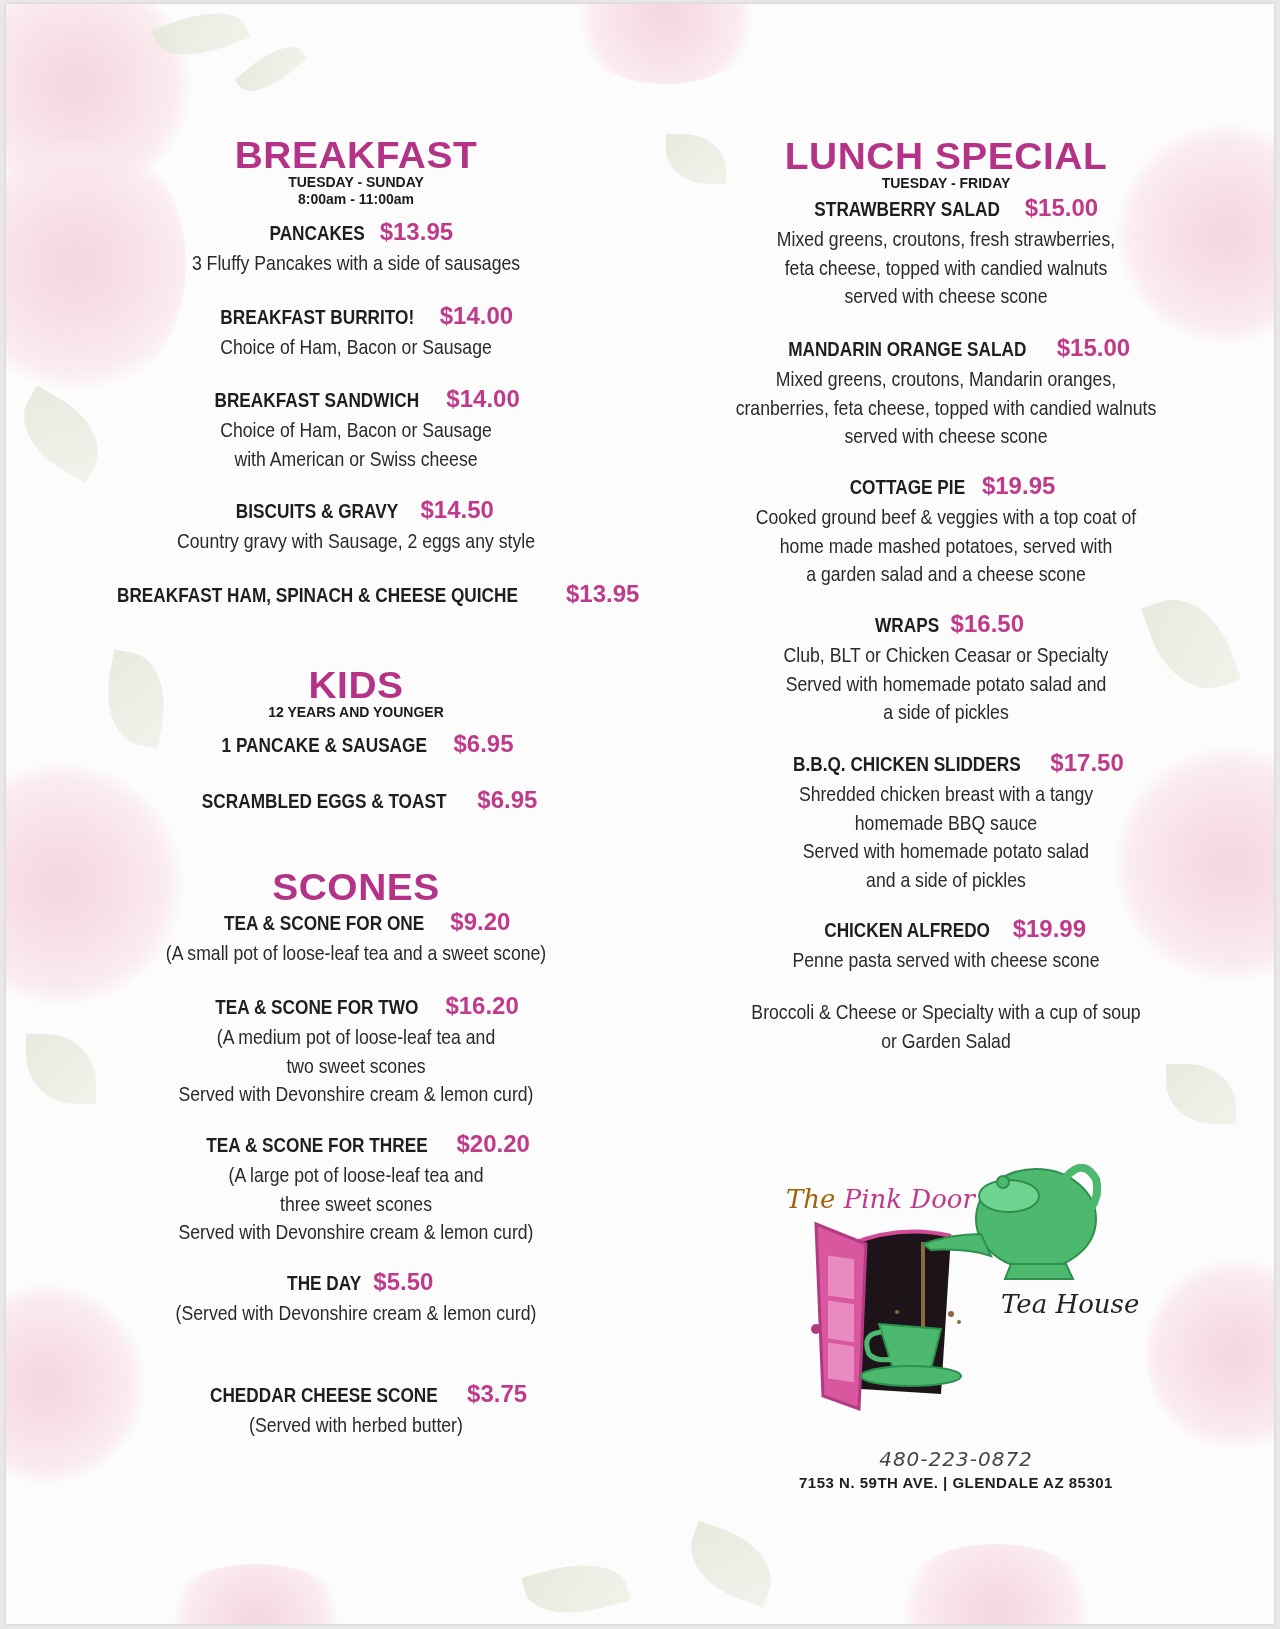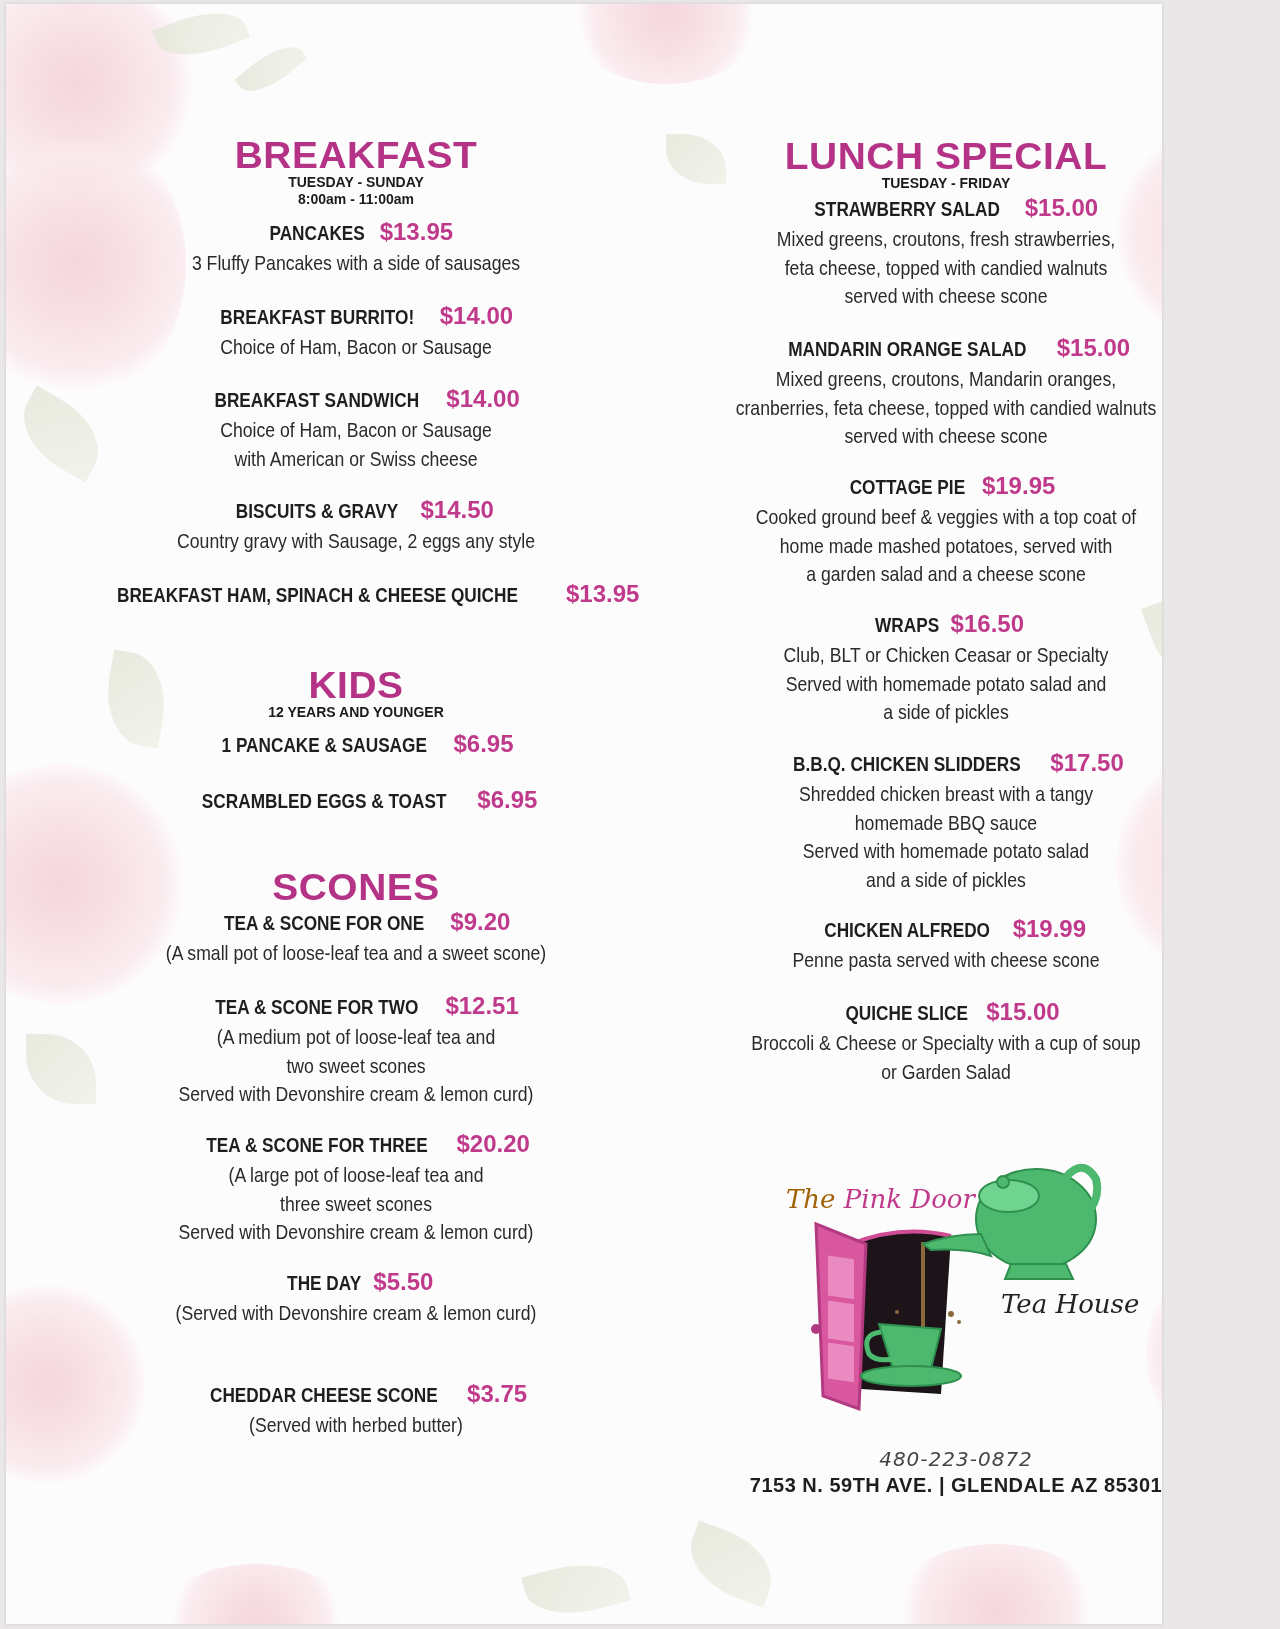--- a/index.html
+++ b/index.html
@@ -3,21 +3,21 @@
 <meta charset="utf-8">
 <style>
   html, body { margin: 0; padding: 0; }
   body {
     width: 1280px; height: 1629px; overflow: hidden;
     background: #e9e7e8;
     font-family: "Liberation Sans", sans-serif;
     position: relative;
   }
   .page {
-    position: absolute; left: 6px; top: 4px; width: 1156px; height: 1620px;
+    position: absolute; left: 6px; top: 4px; width: 1268px; height: 1620px;
     background: #fdfcfc;
     overflow: hidden;
     box-shadow: 0 0 3px rgba(0,0,0,0.15);
   }
   
   .deco { position: absolute; pointer-events: none; }
   .rose {
     border-radius: 50%;
     background: radial-gradient(circle at 50% 50%, #f3cfd8 0%, #f7dde3 35%, #fae9ed 60%, rgba(253,248,249,0) 72%);
     opacity: 0.85;
@@ -69,21 +69,21 @@
   .script {
     font-family: "DejaVu Serif", serif; font-style: italic;
   }
   .phone {
     position: absolute; left: 800px; top: 1443px; width: 300px; text-align: center;
     font-family: "DejaVu Sans", sans-serif; font-style: italic; font-size: 20px; color: #444;
     letter-spacing: 1px;
   }
   .address {
     position: absolute; left: 720px; top: 1470px; width: 460px; text-align: center;
-    font-weight: bold; font-size: 20px; color: #1e1e1e; letter-spacing: 0.5px;
+    font-weight: bold; font-size: 15px; color: #1e1e1e; letter-spacing: 0.5px;
   }
 </style>
 </head>
 <body>
 
 <div class="page">
 
   <div class="deco rose" style="left:-60px;top:-20px;width:260px;height:200px;"></div>
   <div class="deco rose" style="left:-40px;top:120px;width:220px;height:280px;"></div>
   <div class="deco rose" style="left:-70px;top:760px;width:250px;height:240px;"></div>
@@ -154,21 +154,21 @@
     <div style="position:absolute;top:866px;left:0;width:580px;">
       <h2 class="section-title">SCONES</h2>
     </div>
 
     <div class="item" style="position:absolute;top:904px;left:0;width:580px;">
       <div class="item-head"><span class="item-name">TEA &amp; SCONE FOR ONE</span> <span class="price">$9.20</span></div>
       <span class="desc">(A small pot of loose-leaf tea and a sweet scone)</span>
     </div>
 
     <div class="item" style="position:absolute;top:988px;left:0;width:580px;">
-      <div class="item-head"><span class="item-name">TEA &amp; SCONE FOR TWO</span> <span class="price">$12.51</span></div>
+      <div class="item-head"><span class="item-name">TEA &amp; SCONE FOR TWO</span> <span class="price">$16.20</span></div>
       <span class="desc">(A medium pot of loose-leaf tea and</span>
       <span class="desc">two sweet scones</span>
       <span class="desc">Served with Devonshire cream &amp; lemon curd)</span>
     </div>
 
     <div class="item" style="position:absolute;top:1126px;left:0;width:580px;">
       <div class="item-head"><span class="item-name">TEA &amp; SCONE FOR THREE</span> <span class="price">$20.20</span></div>
       <span class="desc">(A large pot of loose-leaf tea and</span>
       <span class="desc">three sweet scones</span>
       <span class="desc">Served with Devonshire cream &amp; lemon curd)</span>
@@ -227,21 +227,20 @@
       <span class="desc">Served with homemade potato salad</span>
       <span class="desc">and a side of pickles</span>
     </div>
 
     <div class="item" style="position:absolute;top:911px;left:0;width:560px;">
       <div class="item-head"><span class="item-name">CHICKEN ALFREDO</span> <span class="price">$19.99</span></div>
       <span class="desc">Penne pasta served with cheese scone</span>
     </div>
 
     <div class="item" style="position:absolute;top:994px;left:0;width:560px;">
-      <div class="item-head"><span class="item-name">QUICHE SLICE</span> <span class="price">$15.00</span></div>
       <span class="desc">Broccoli &amp; Cheese or Specialty with a cup of soup</span>
       <span class="desc">or Garden Salad</span>
     </div>
   </div>
 
   <div class="logo">
     <svg width="360" height="260" viewBox="0 0 360 260">
 
       <path d="M70 80 Q120 60 170 72 L160 230 L80 225 Z" fill="#1c1418"></path>
       <path d="M70 80 Q120 60 170 72" stroke="#d04d95" stroke-width="4" fill="none"></path>

